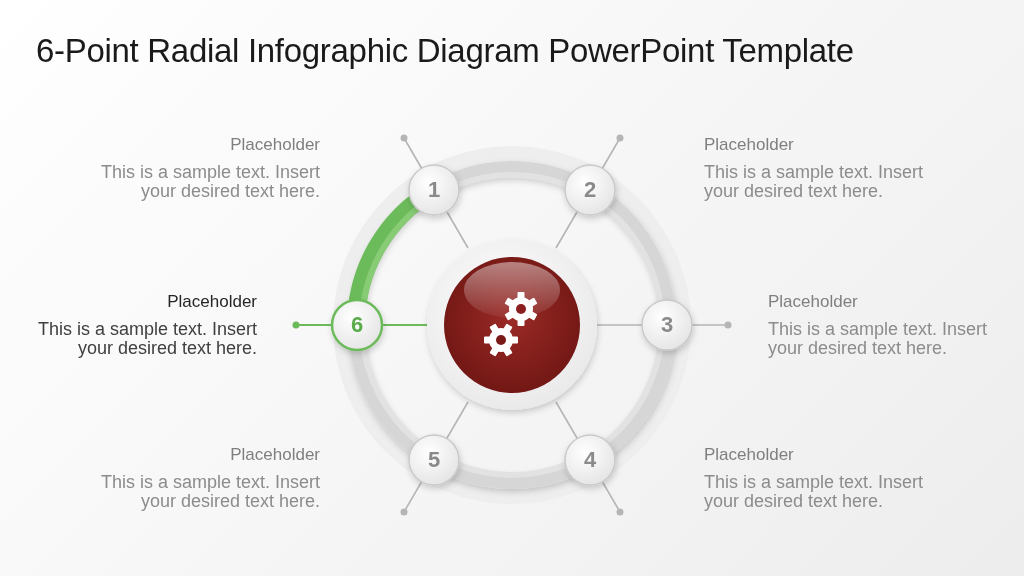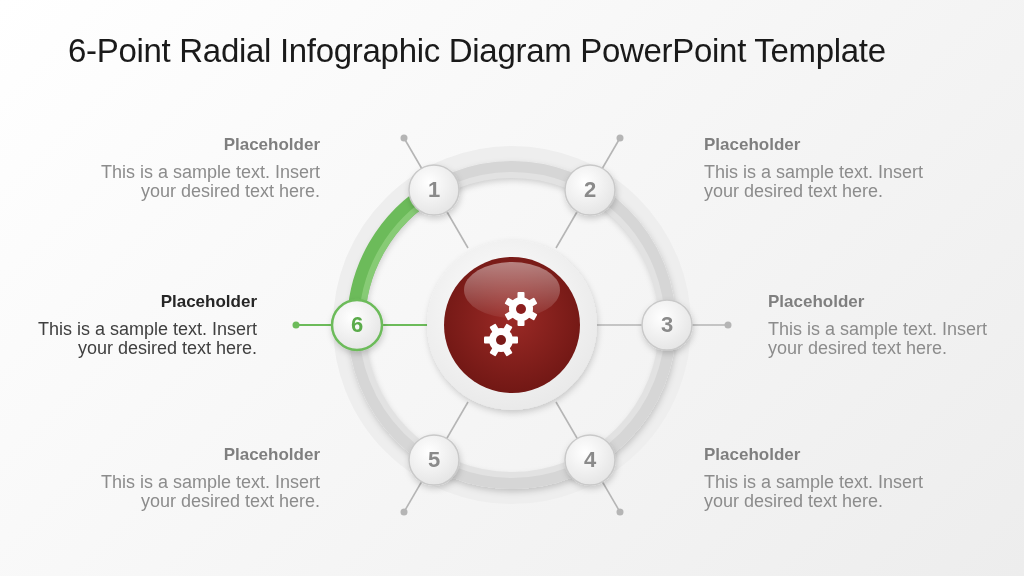--- a/index.html
+++ b/index.html
@@ -2,27 +2,27 @@
 <html><head>
 <meta charset="utf-8">
 <style>
   html, body { margin: 0; padding: 0; }
   body {
     width: 1024px; height: 576px; overflow: hidden; position: relative;
     background: linear-gradient(135deg, #ffffff 0%, #f7f7f7 45%, #ededed 100%);
     font-family: "Liberation Sans", "DejaVu Sans", sans-serif;
   }
   .title {
-    position: absolute; left: 68px; top: 32px;
+    position: absolute; left: 36px; top: 32px;
     font-size: 33px; color: #1a1a1a; letter-spacing: -0.3px;
     white-space: nowrap;
   }
   svg.diagram { position: absolute; left: 0; top: 0; }
   .block { position: absolute; width: 230px; }
-  .block .h { font-weight: bold; font-size: 17px; color: #7f7f7f; margin-bottom: 8px; }
+  .block .h { font-weight: normal; font-size: 17px; color: #7f7f7f; margin-bottom: 8px; }
   .block .p { font-size: 18px; line-height: 19px; color: #8c8c8c; }
   .block.right-align { text-align: right; }
   .block.left-align { text-align: left; }
   .block.active .h { color: #262626; }
   .block.active .p { color: #404040; }
   .node-label {
     position: absolute; width: 50px; height: 50px; line-height: 50px; text-align: center;
     font-size: 22px; font-weight: bold; color: #8a8a8a;
   }
   .node-label.active { color: #5aab4a; }

